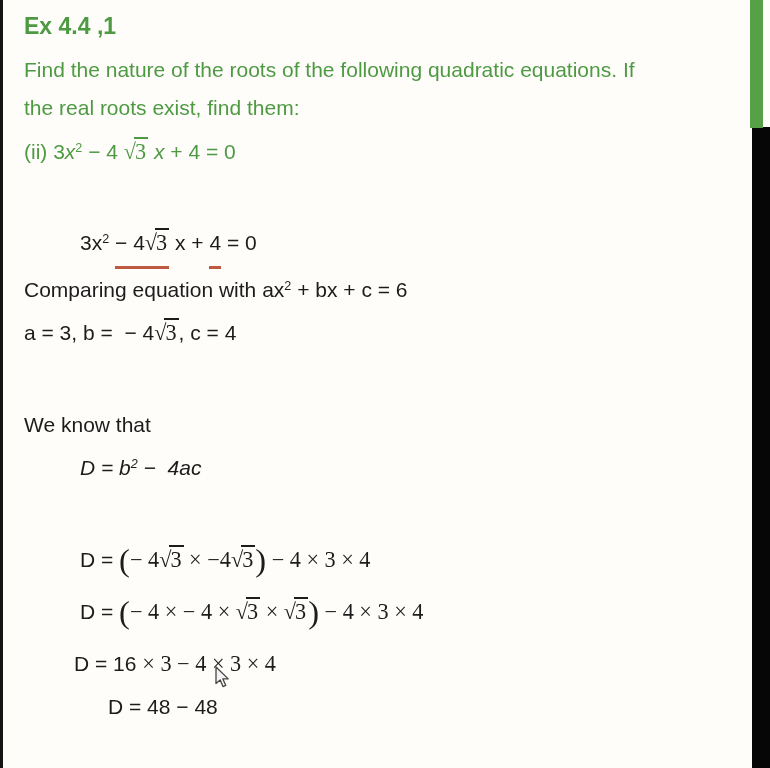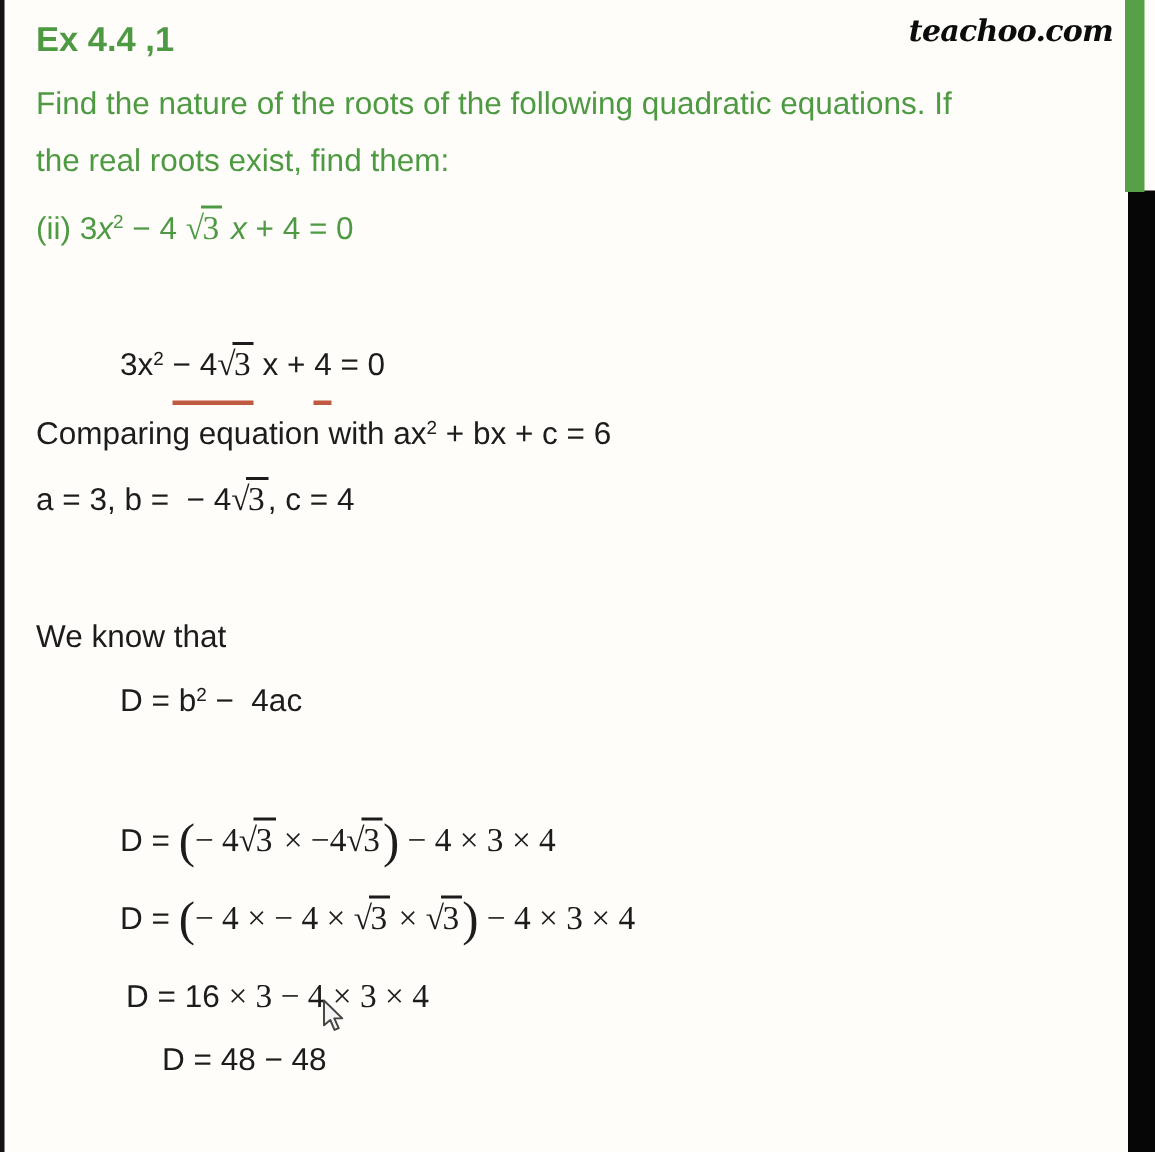--- a/index.html
+++ b/index.html
@@ -85,43 +85,42 @@
 </head>
 <body>
 
 <div class="page">
 
   <div class="left-border"></div>
   <div class="right-track"></div>
   <div class="right-thumb"></div>
 
   <h1 class="page-title">Ex 4.4  ,1</h1>
-  <div class="brand">teachoo.com</div>
 
   <div class="line green" style="left:24px;top:94px;">the real roots exist, find them:</div>
   <div class="line green" style="left:24px;top:56px;">Find the nature of the roots of the following quadratic equations. If</div>
 
   <div class="line green" style="left:24px;top:137px;"><span class="seg-t">(ii) 3</span><span class="seg-i">x</span><span class="seg-sup">2</span><span class="seg-t"> − 4 </span><span class="seg-sq"><span class="sq-sign">√</span><span class="sq-val">3</span></span><span class="seg-t"> </span><span class="seg-i">x</span><span class="seg-t"> + 4 = 0</span></div>
 
   <div class="line" style="left:80px;top:228px;"><span class="seg-t">3x</span><span class="seg-sup">2</span><span class="seg-t"> </span><span class="seg-ru"><span class="seg-t">− 4</span><span class="seg-sq"><span class="sq-sign">√</span><span class="sq-val">3</span></span></span><span class="seg-t"> x + </span><span class="seg-ru"><span class="seg-t">4</span></span><span class="seg-t"> = 0</span></div>
 
   <div class="line" style="left:24px;top:276px;"><span class="seg-t">Comparing equation with ax</span><span class="seg-sup">2</span><span class="seg-t"> + bx + c = 6</span></div>
 
   <div class="line" style="left:24px;top:318px;"><span class="seg-t">a = 3, b =  − 4</span><span class="seg-sq"><span class="sq-sign">√</span><span class="sq-val">3</span></span><span class="seg-t">, c = 4</span></div>
 
   <div class="line" style="left:24px;top:411px;"><span class="seg-t">We know that</span></div>
 
-  <div class="line" style="left:80px;top:454px;"><span class="seg-t">D = b</span><span class="seg-sup">2</span><span class="seg-t"> −  4ac</span></div>
+  <div class="line" style="left:80px;top:454px;font-style:italic;"><span class="seg-t">D = b</span><span class="seg-sup">2</span><span class="seg-t"> −  4ac</span></div>
 
 
   <div class="line" style="left:80px;top:545px;"><span class="seg-t">D = </span><span class="seg-bp">(</span><span class="seg-m">− 4</span><span class="seg-sq"><span class="sq-sign">√</span><span class="sq-val">3</span></span><span class="seg-m"> × −4</span><span class="seg-sq"><span class="sq-sign">√</span><span class="sq-val">3</span></span><span class="seg-bp">)</span><span class="seg-m"> − 4 × 3 × 4</span></div>
 
   <div class="line" style="left:80px;top:597px;"><span class="seg-t">D = </span><span class="seg-bp">(</span><span class="seg-m">− 4 × − 4 × </span><span class="seg-sq"><span class="sq-sign">√</span><span class="sq-val">3</span></span><span class="seg-m"> × </span><span class="seg-sq"><span class="sq-sign">√</span><span class="sq-val">3</span></span><span class="seg-bp">)</span><span class="seg-m"> − 4 × 3 × 4</span></div>
 
-  <div class="line" style="left:84px;top:649px;"><span class="seg-t">D = 16 </span><span class="seg-m">× 3 − 4 × 3 × 4</span></div>
+  <div class="line" style="left:74px;top:649px;"><span class="seg-t">D = 16 </span><span class="seg-m">× 3 − 4 × 3 × 4</span></div>
 
   <div class="line" style="left:80px;top:693px;margin-left:28px;"><span class="seg-t">D = 48 − 48</span></div>
 
   <svg class="cursor" viewBox="0 0 18 24">
     <path d="M2 1 L2 17.5 L6.2 14 L9 20.6 L11.8 19.4 L8.9 12.9 L14.2 12.9 Z" fill="#f4f4f4" stroke="#444" stroke-width="1.3" stroke-linejoin="round"></path>
   </svg>
 
 </div>
 
 </body></html>

